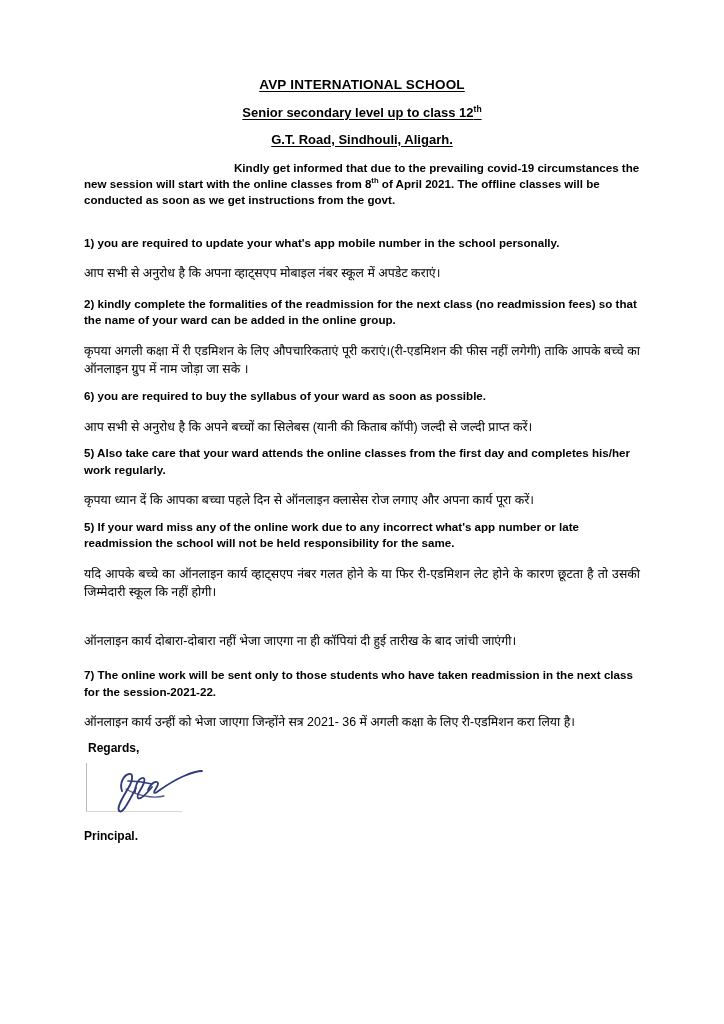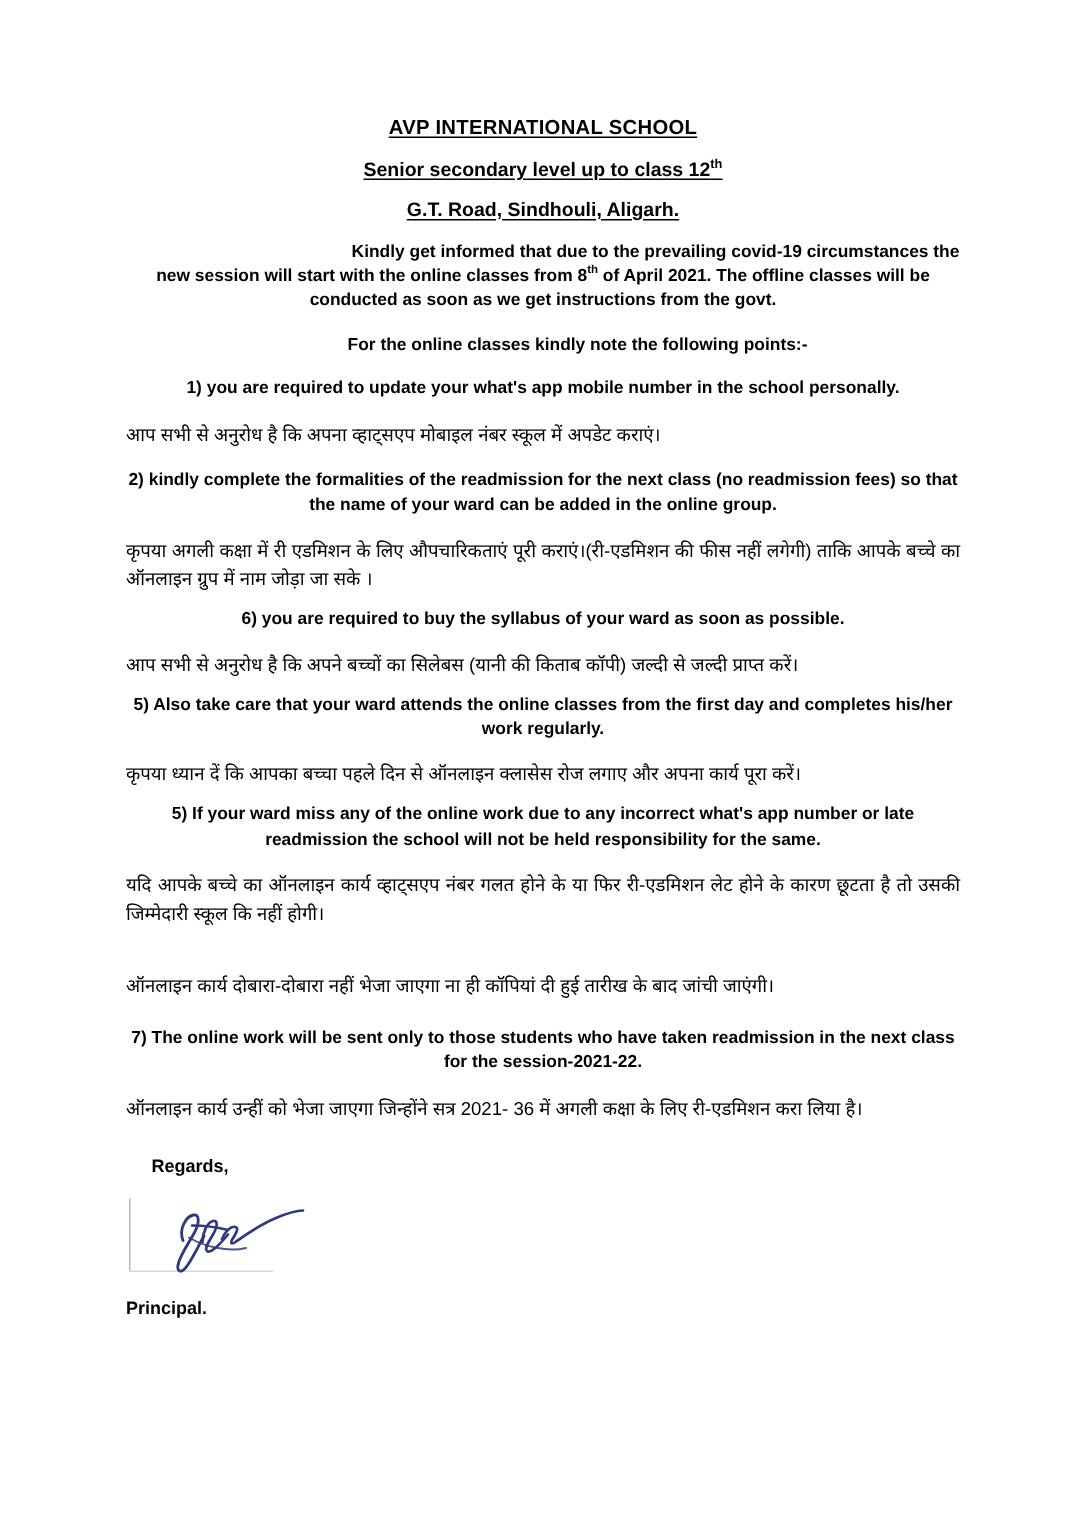--- a/index.html
+++ b/index.html
@@ -56,21 +56,21 @@
   .date { padding-right: 4px; }
 
   
   .body-block { margin-top: 14px; }
 
   p.para {
     margin: 0;
     font-size: 11.6px;
     font-weight: bold;
     line-height: 1.42;
-    text-align: center;
+    text-align: left;
   }
   p.para.indent-lead::before {
     content: "";
     display: inline-block;
     width: 150px;
   }
   p.para.indent-note::before {
     content: "";
     display: inline-block;
     width: 46px;
@@ -84,21 +84,21 @@
     text-align-last: left;
   }
   .gap-sm { height: 9px; }
   .gap-md { height: 13px; }
   .gap-lg { height: 17px; }
 
   
   .regards {
     font-size: 12px;
     font-weight: bold;
-    margin: 13px;
+    margin: 0;
     padding-left: 4px;
   }
   .sign-area {
     position: relative;
     height: 62px;
     margin-top: 6px;
   }
   .sign-rule {
     position: absolute;
     left: 2px;
@@ -144,21 +144,20 @@
     </div>
   </div>
 
 
   <div class="body-block">
 
     <p class="para indent-lead"><span>Kindly get informed that due to the prevailing covid-19  circumstances the new session will start with the online classes from 8</span><sup>th</sup><span> of April 2021. The offline classes will be conducted as soon as we get instructions from the govt.</span></p>
 
     <div class="gap-md"></div>
 
-    <p class="para indent-note">For the online classes kindly note the following points:-</p>
 
     <div class="gap-md"></div>
 
     <p class="para">1) you are required to update your what's app mobile number in the school personally.</p>
     <div class="gap-md"></div>
     <p class="hindi">आप सभी से अनुरोध है कि अपना व्हाट्सएप मोबाइल नंबर स्कूल में अपडेट कराएं।</p>
 
     <div class="gap-md"></div>
 
     <p class="para">2) kindly complete the formalities of the readmission for the next class (no readmission fees) so that the name of your ward can be added in the online group.</p>

